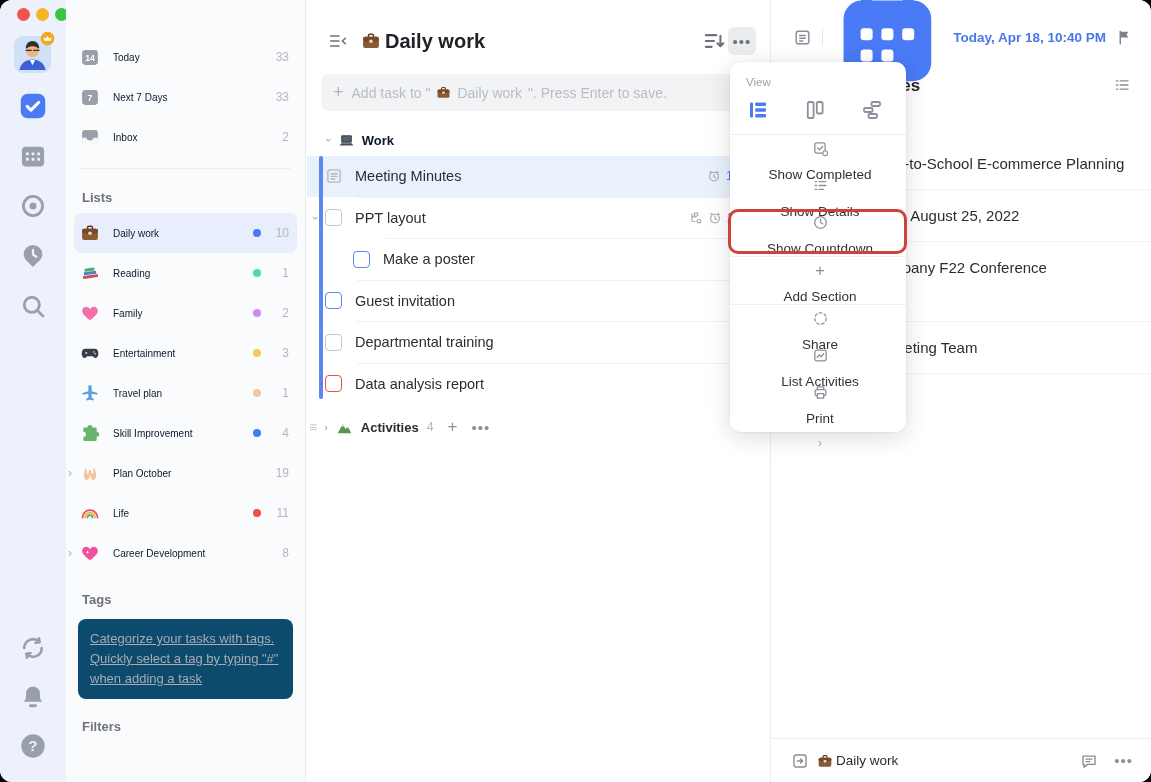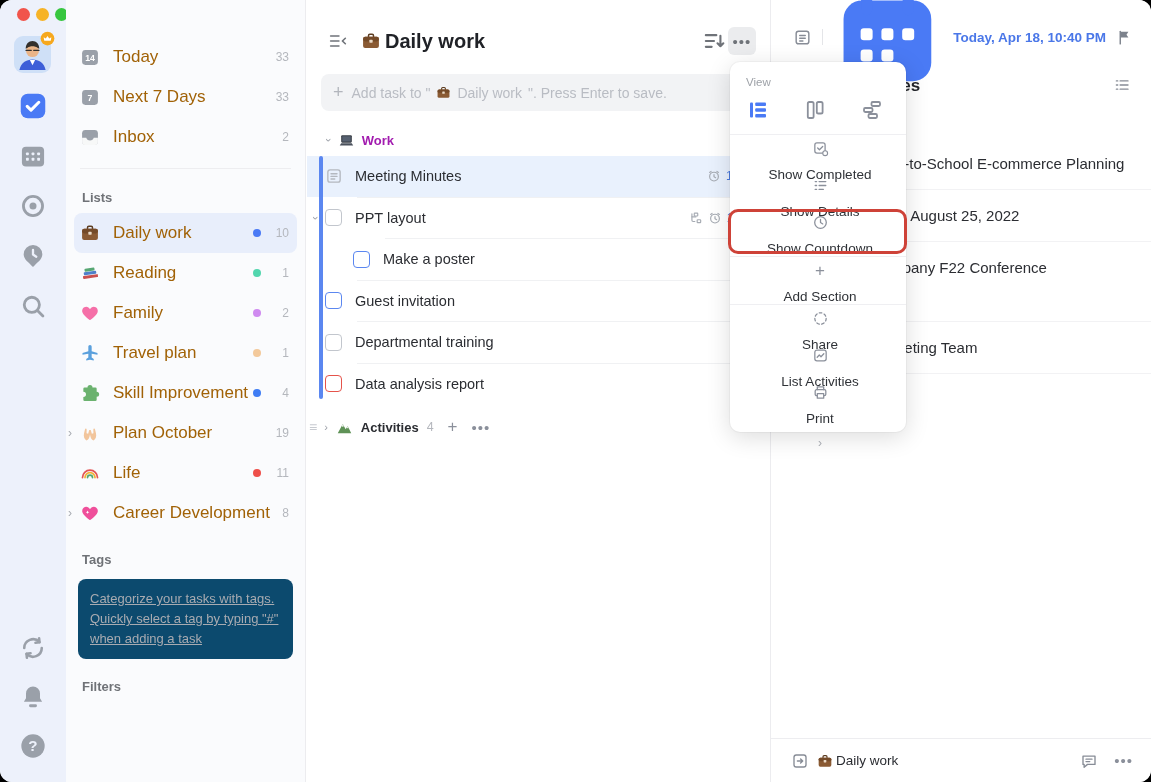--- a/index.html
+++ b/index.html
@@ -16,21 +16,21 @@
   .crown { position:absolute; right:-4px; top:-5px; width:15px; height:15px; }
   .rail-icons { position:absolute; left:0; top:92px; width:66px; display:flex; flex-direction:column; align-items:center; gap:22px; }
   .rail-btn { width:28px; height:28px; display:flex; align-items:center; justify-content:center; }
   .rail-bottom { position:absolute; left:0; bottom:22px; width:66px; display:flex; flex-direction:column; align-items:center; gap:21px; }
   .rail-btn svg{display:block}
 
   
   .sidebar { position:absolute; left:66px; top:0; bottom:0; width:240px; background:#fafbfd; border-right:1px solid #ececef; padding-top:37px; }
   .side-row { display:flex; align-items:center; height:40px; padding:0 16px 0 14px; cursor:default; }
   .side-row .s-icon { width:20px; height:20px; margin-right:13px; flex:none; display:flex; align-items:flex-end; justify-content:center; }
-  .side-row .s-label { font-size:17px; color:#a16207; flex:1 1 auto; white-space:nowrap; overflow:hidden; }
+  .side-row .s-label { font-size:10px; color:#0f172a; flex:1 1 auto; white-space:nowrap; overflow:hidden; }
   .side-row .s-dot { width:8px; height:8px; border-radius:50%; margin-right:12px; flex:none; }
   .side-row .s-count { font-size:12px; color:#b4b7bd; min-width:16px; text-align:right; }
   .side-row .s-chev { width:10px; margin-left:-12px; margin-right:2px; color:#a7aab1; font-size:12px; flex:none; }
   .side-row.selected { background:#e8eefb; border-radius:8px; margin:0 8px; padding:0 8px 0 6px; }
   .side-div { height:1px; background:#ededf0; margin:11px 14px; }
   .side-header { font-size:13px; color:#6f7277; font-weight:700; padding:10px 16px 8px 16px; }
   .tags-hint { margin:4px 12px; background:#0c4a6e; border-radius:8px; padding:10px 12px; font-size:13px; line-height:1.55; color:#a8abb1;text-decoration:underline; }
   .emoji-ic { width:17px; height:17px; display:inline-block; }
   .emoji-ic svg{display:block;width:100%;height:100%}
 
@@ -40,21 +40,21 @@
   .collapse-btn { width:22px; height:22px; margin-right:12px; }
   .main-title { display:flex; align-items:center; gap:4px; font-size:20px; font-weight:700; color:#202227; flex:1; }
   .main-title .emoji-ic{width:20px;height:20px}
   .hdr-btn { width:28px; height:28px; display:flex; align-items:center; justify-content:center; border-radius:6px; }
   .hdr-btn.active { background:#ebecee; }
   .addbar { margin:18px 12px 0 14px; height:37px; background:#f2f3f5; border-radius:8px; display:flex; align-items:center; padding:0 12px; color:#b9bcc3; font-size:14px; gap:6px; white-space:nowrap; overflow:hidden; }
   .addbar .plus { font-size:18px; color:#b2b5bc; margin-right:2px; }
   .addbar .emoji-ic{width:15px;height:15px;flex:none}
   .section-header { display:flex; align-items:center; gap:7px; margin:18px 0 0 20px; height:22px; }
   .section-header .chev { color:#9ca0a8; font-size:11px; transform:rotate(90deg); }
-  .section-header .sec-label { font-size:13px; font-weight:700; color:#a21caf; }
+  .section-header .sec-label { font-size:13px; font-weight:700; color:#0f172a; }
   .tasks { position:relative; margin-top:5px; }
   .group-bar { position:absolute; left:12px; top:0; width:3.5px; height:243px; background:#5b87f0; border-radius:2px; z-index:2; }
   .task-row { position:relative; height:40.5px; display:flex; align-items:center; padding:0 14px 0 18px; }
   .task-row .row-chev { position:absolute; left:4px; color:#9ca0a8; font-size:11px; transform:rotate(90deg); width:10px; text-align:center; }
   .task-row .t-check { width:17px; height:17px; border-radius:4px; border:1.6px solid #c2c6cd; margin-right:13px; flex:none; }
   .task-row .t-check.blue { border-color:#5b87f0; }
   .task-row .t-check.red { border-color:#e5534b; }
   .task-row .t-note { width:18px; height:18px; margin-right:12px; flex:none; }
   .task-row .t-title { font-size:14.5px; color:#2b2d32; flex:1; }
   .task-row .t-meta { display:flex; align-items:center; gap:5px; }
@@ -260,20 +260,33 @@
             <path d="M12 20.5S4.8 15.8 3 11.4C1.7 8.2 4 4.5 7.5 4.5c2 0 3.5 1.1 4.5 3 1-1.9 2.5-3 4.5-3 3.5 0 5.8 3.7 4.5 6.9-1.8 4.4-9 9.1-9 9.1z" fill="#f56fa8"></path>
           </svg>
         </span>
       <span class="s-label">Family</span>
       <span class="s-dot" style="background: rgb(207, 138, 240);"></span>
       <span class="s-count">2</span>
     </div>
     <div class="side-row">
       <span class="s-icon emoji-ic">
           <svg viewBox="0 0 24 24" width="100%" height="100%" fill="none" stroke="none" stroke-width="1.8" stroke-linecap="round" stroke-linejoin="round">
+            <path d="M6.5 7h11c3 0 4.5 2.5 4.5 5.5S20.5 18 18.5 18c-1.5 0-2.3-1-3-2h-7c-.7 1-1.5 2-3 2-2 0-3.5-2.5-3.5-5.5S3.5 7 6.5 7z" fill="#3a3f47"></path>
+            <circle cx="7.5" cy="12" r="1.2" fill="#cfd3da"></circle>
+            <circle cx="16.5" cy="10.8" r="1" fill="#cfd3da"></circle>
+            <circle cx="18.3" cy="13" r="1" fill="#cfd3da"></circle>
+          </svg>
+        </span>
+      <span class="s-label">Entertainment</span>
+      <span class="s-dot" style="background: rgb(243, 203, 92);"></span>
+      <span class="s-count">3</span>
+    </div>
+    <div class="side-row">
+      <span class="s-icon emoji-ic">
+          <svg viewBox="0 0 24 24" width="100%" height="100%" fill="none" stroke="none" stroke-width="1.8" stroke-linecap="round" stroke-linejoin="round">
             <path d="M21 12l-7-2V4.5C14 3.5 13.3 2.5 12 2.5S10 3.5 10 4.5V10l-7 2v2.2l7-1.2v4.5l-2.5 1.8v1.7l4.5-1 4.5 1v-1.7L14 17.5V13l7 1.2z" fill="#5aa0dd"></path>
           </svg>
         </span>
       <span class="s-label">Travel plan</span>
       <span class="s-dot" style="background: rgb(243, 201, 155);"></span>
       <span class="s-count">1</span>
     </div>
     <div class="side-row">
       <span class="s-icon emoji-ic">
           <svg viewBox="0 0 24 24" width="100%" height="100%" fill="none" stroke="none" stroke-width="1.8" stroke-linecap="round" stroke-linejoin="round">

